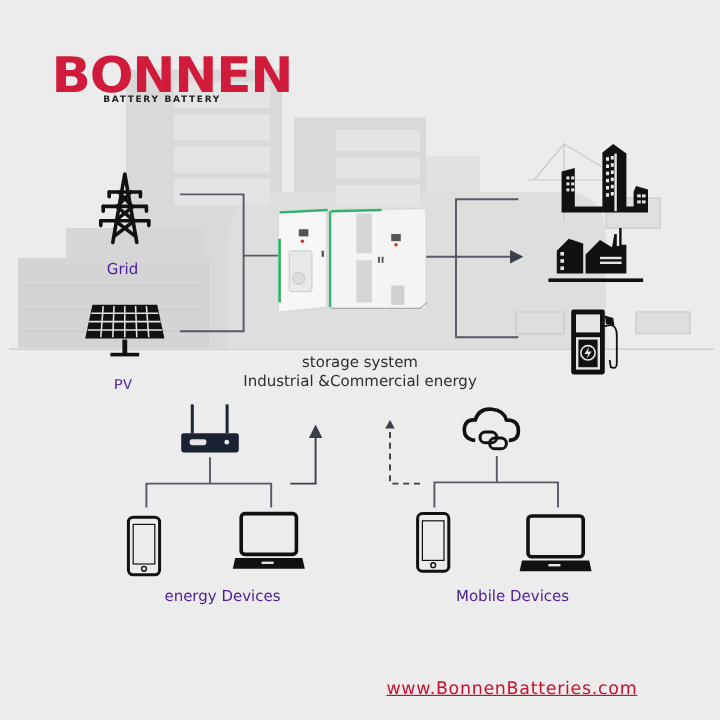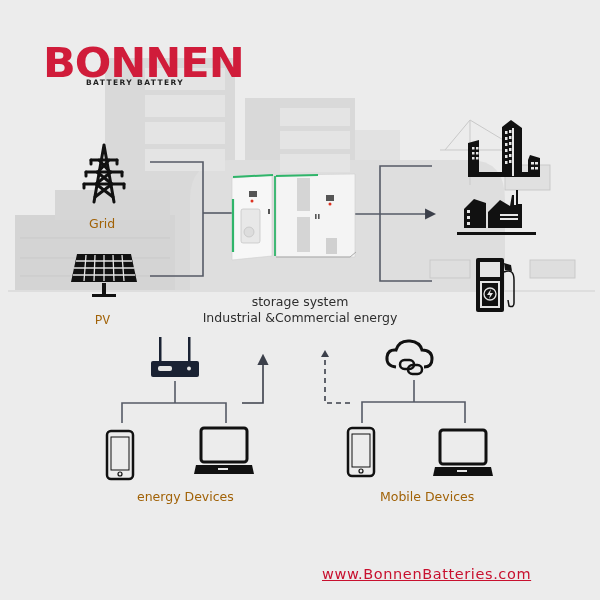--- a/index.html
+++ b/index.html
@@ -1,21 +1,21 @@
 <!DOCTYPE html>
 <html><head>
 <meta charset="utf-8">
 <style>
   * { margin:0; padding:0; box-sizing:border-box; }
   html, body { width:600px; height:600px; overflow:hidden; }
   body { background:#ececec; font-family:"DejaVu Sans", sans-serif; position:relative; }
   .bg-layer { position:absolute; left:0; top:0; width:600px; height:600px; }
   .logo-main { position:absolute; left:43px; top:40px; font-family:"DejaVu Sans", sans-serif; font-weight:bold; font-size:41px; letter-spacing:-1px; color:#d01c3a; line-height:46px; transform:scaleX(1.05); transform-origin:left; }
   .logo-sub { position:absolute; left:86px; top:78px; font-family:"DejaVu Sans", sans-serif; font-weight:bold; font-size:7.5px; letter-spacing:1.4px; color:#222; }
-  .label { position:absolute; font-family:"DejaVu Sans", sans-serif; color:#a16207; font-size:12.5px; white-space:nowrap; }
+  .label { position:absolute; font-family:"DejaVu Sans", sans-serif; color:#4c1d95; font-size:12.5px; white-space:nowrap; }
   .caption { position:absolute; left:190px; top:294px; width:220px; text-align:center; font-family:"DejaVu Sans", sans-serif; font-size:12.5px; line-height:16px; color:#2e2e2e; }
   .url { position:absolute; left:322px; top:566px; font-family:"DejaVu Sans", sans-serif; font-size:14.5px; color:#c8102e; letter-spacing:0.6px;text-decoration:underline; }
   svg { position:absolute; left:0; top:0; }
 </style>
 </head>
 <body>
 
 <svg class="bg-layer" width="600" height="600" viewBox="0 0 600 600">
   <g fill="#d9d9d9">
     <rect x="105" y="58" width="130" height="232"></rect>

